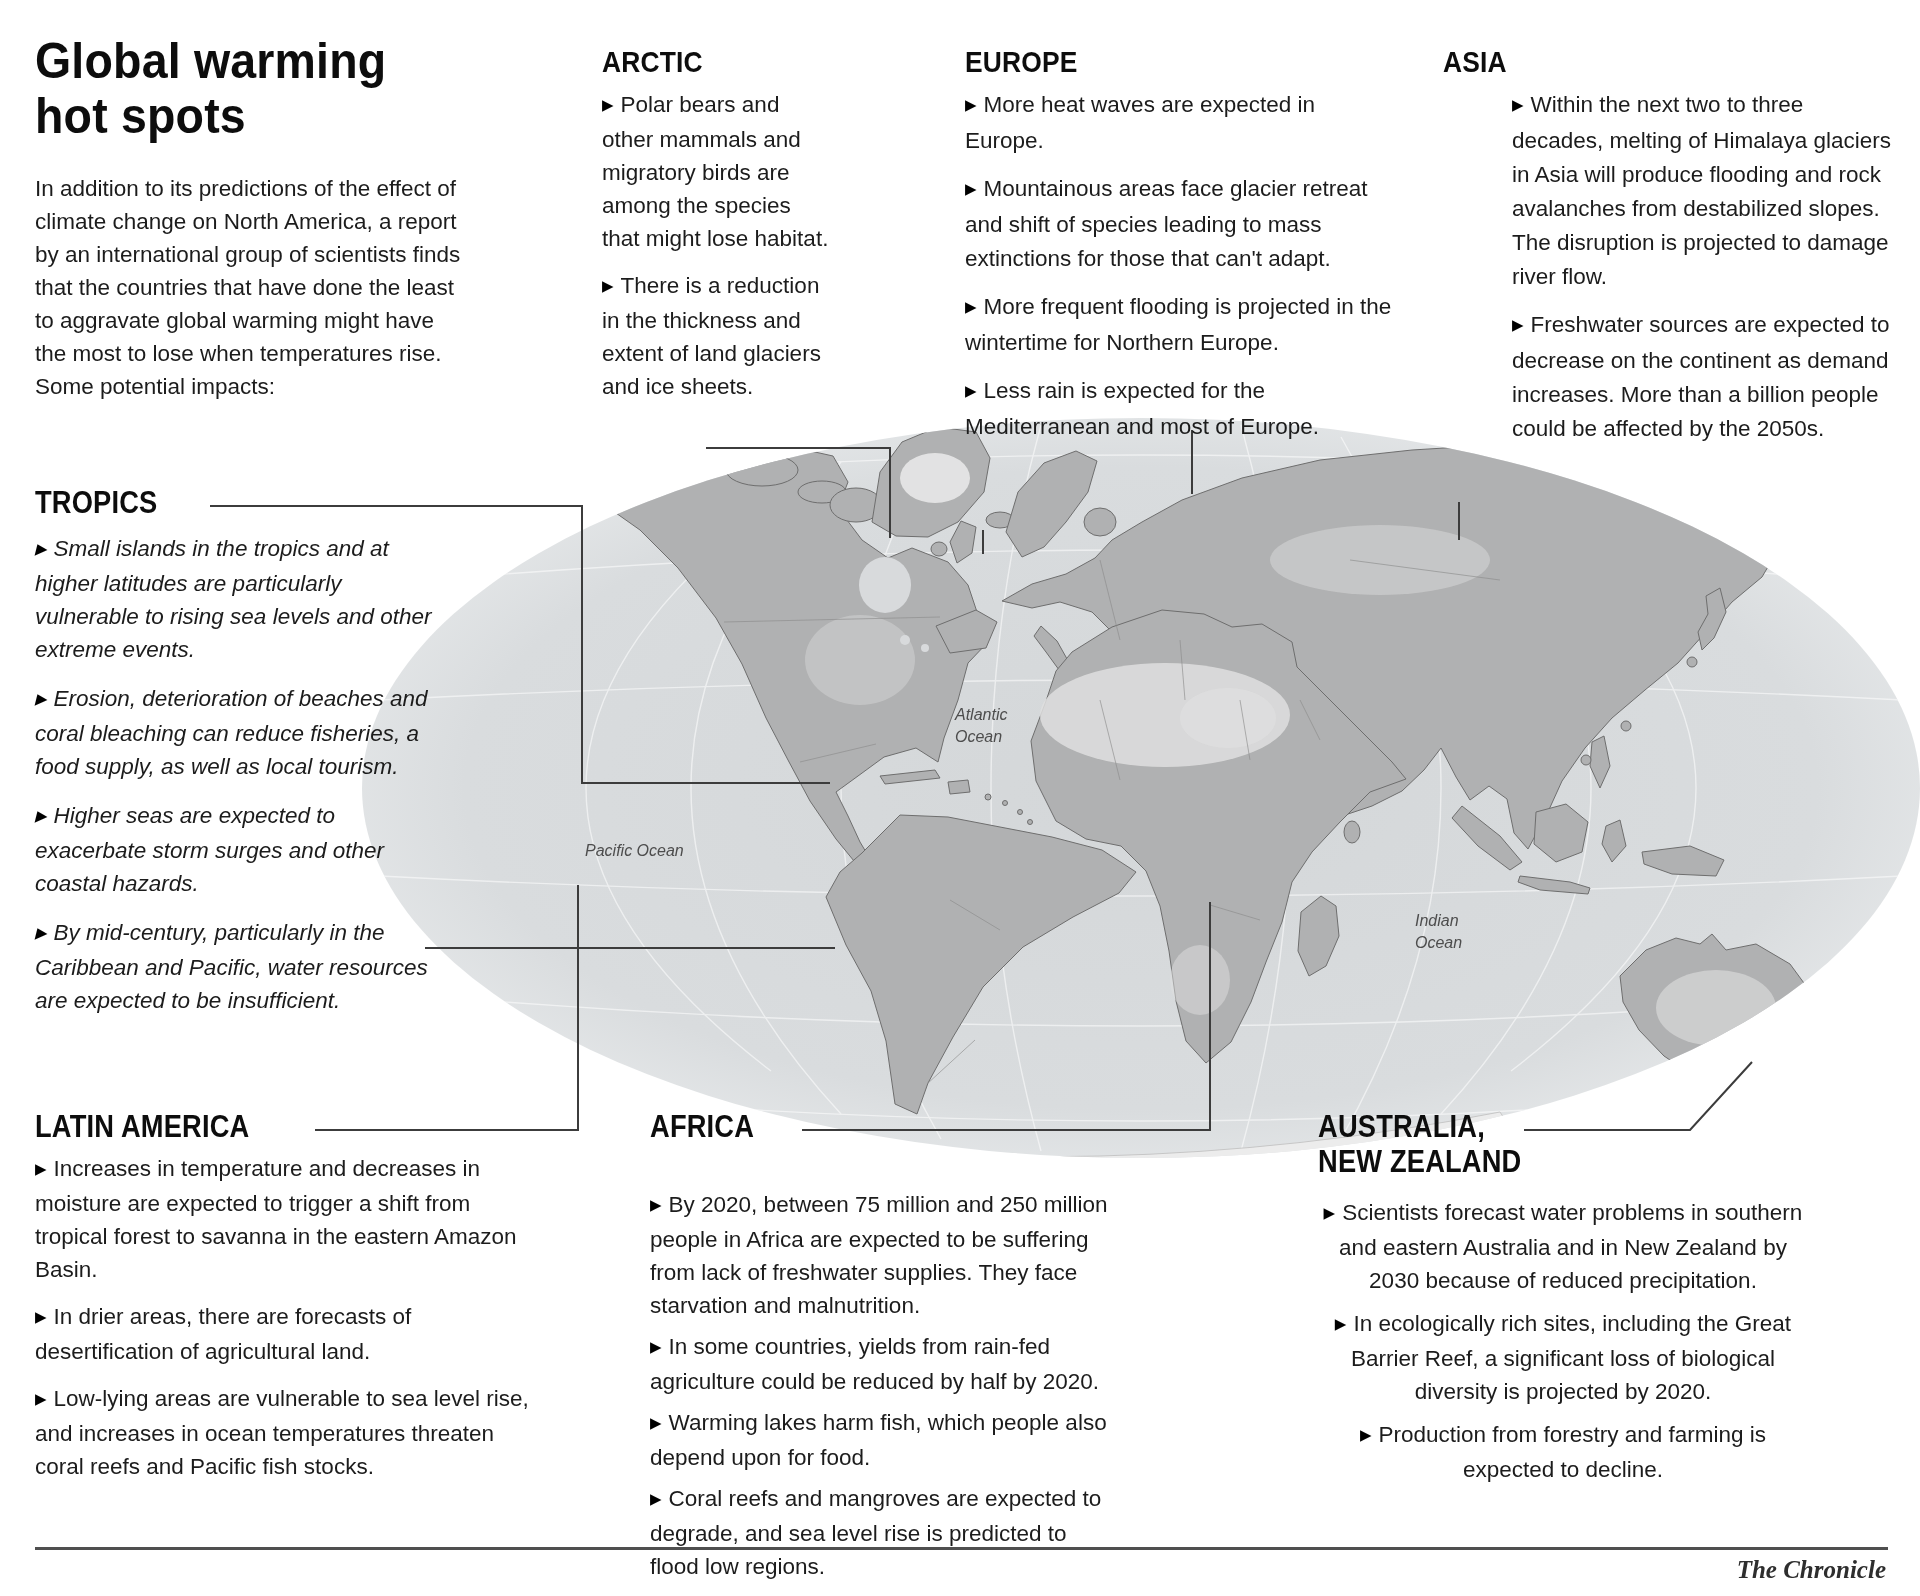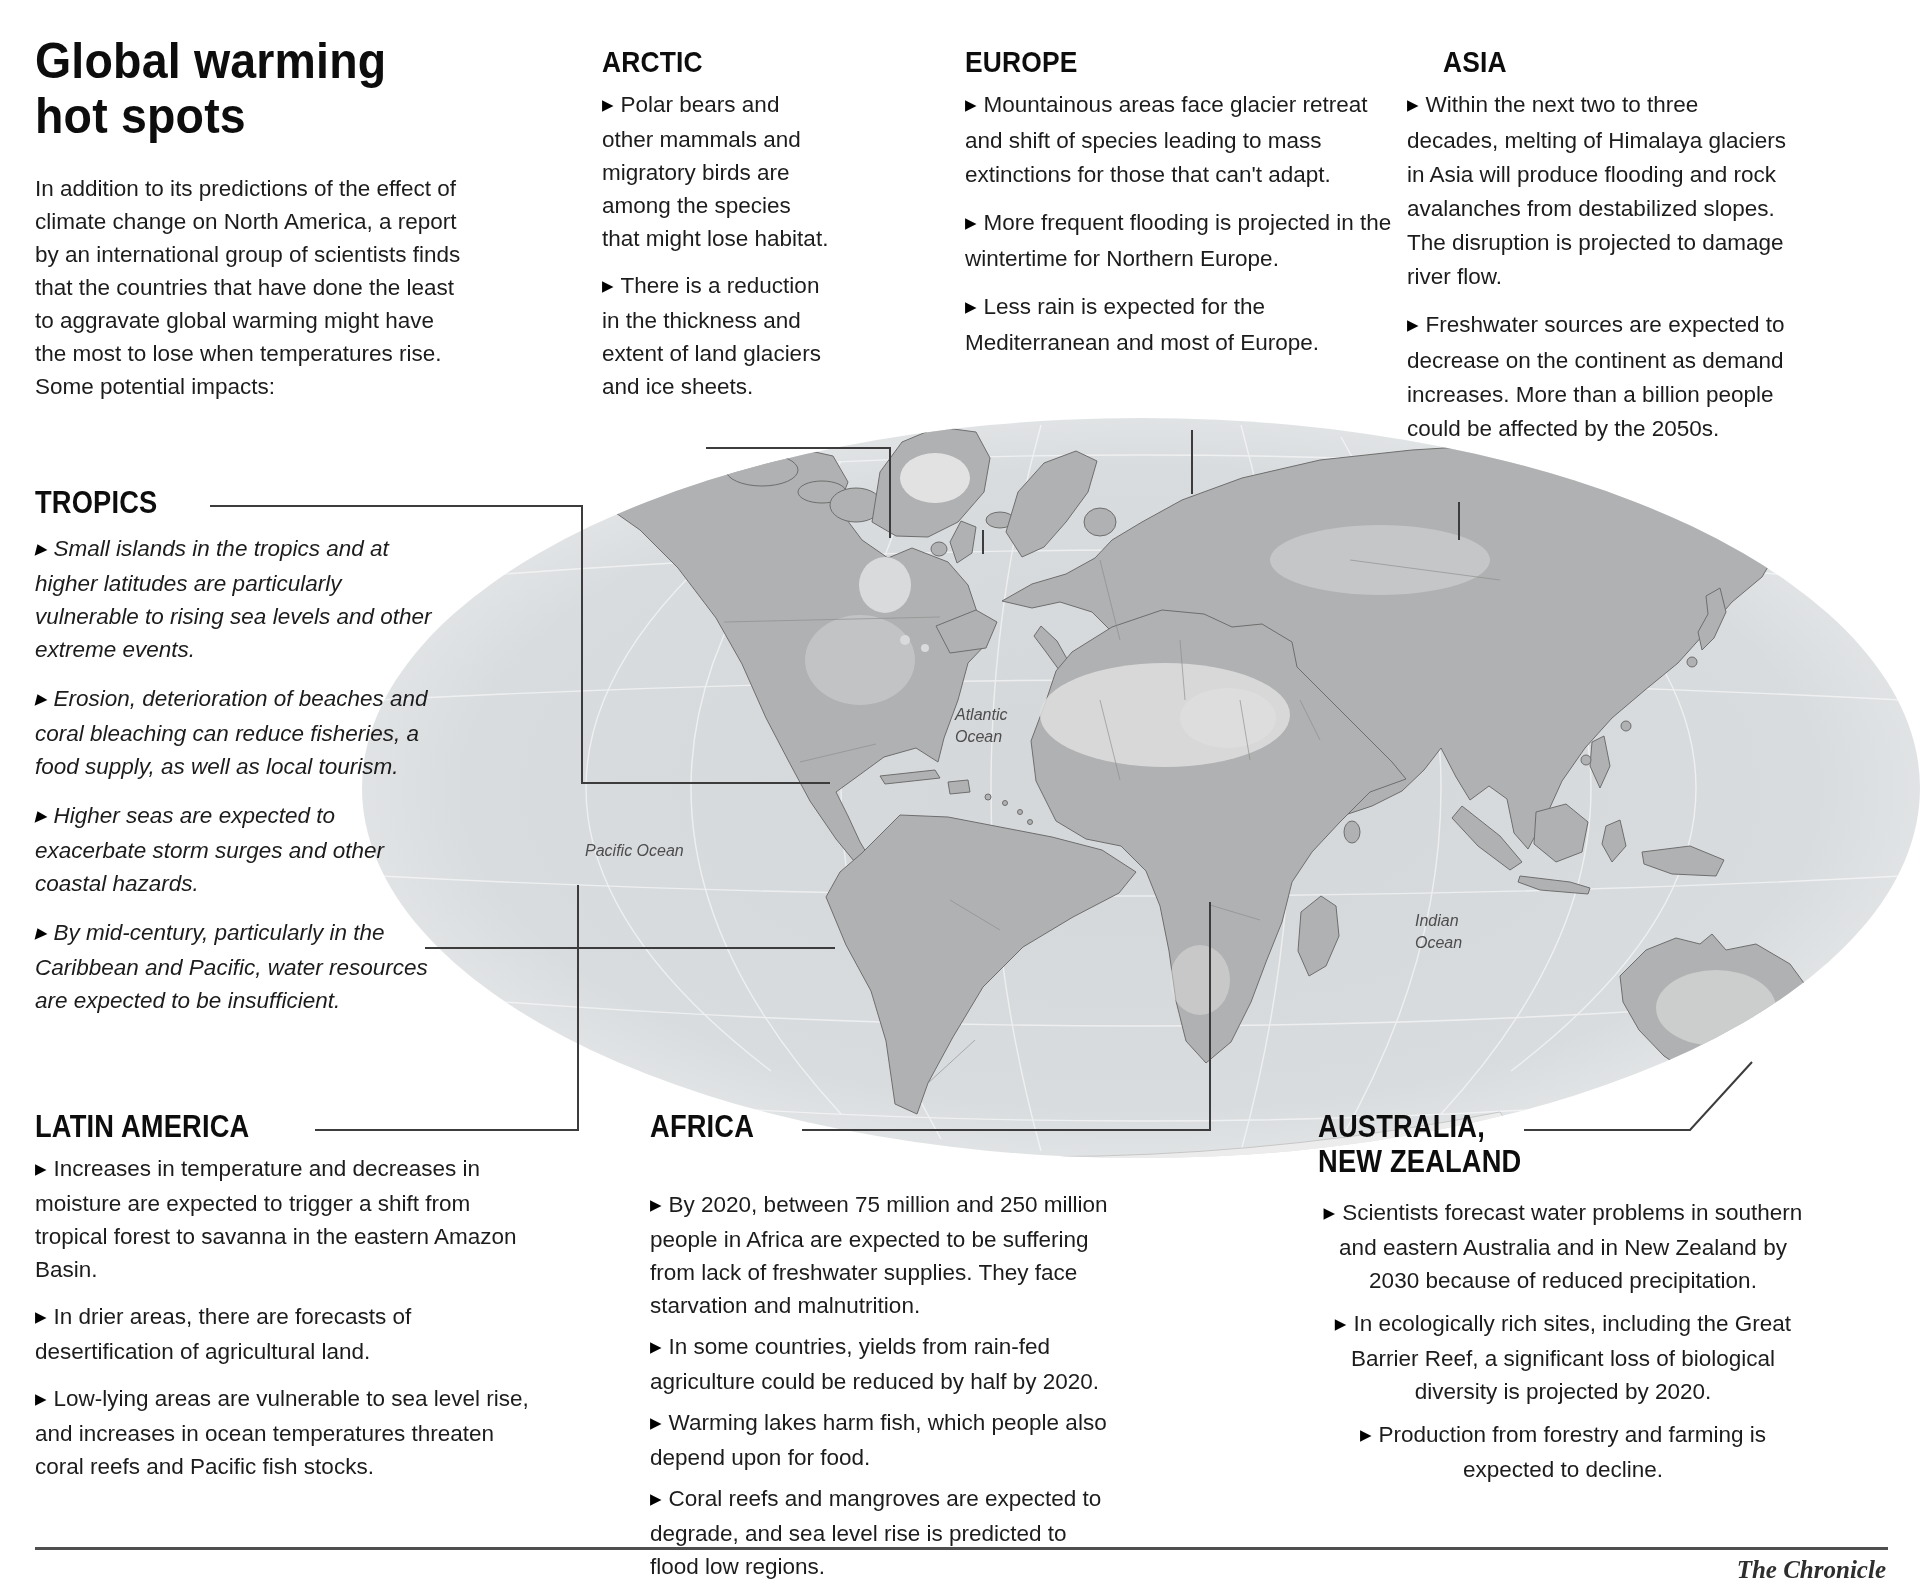--- a/index.html
+++ b/index.html
@@ -187,27 +187,28 @@
 </div>
 
 <div class="col hdr" style="left:602px;top:45px;font-size:30px;">ARCTIC</div>
 <div class="col body-txt" style="left:602px;top:88px;width:228px;">
   <p class="b"><span class="tri">▶</span><span>Polar bears and other mammals and migratory birds are among the species that might lose habitat.</span></p>
   <p class="b"><span class="tri">▶</span><span>There is a reduction in the thickness and extent of land glaciers and ice sheets.</span></p>
 </div>
 
 <div class="col hdr" style="left:965px;top:45px;font-size:30px;">EUROPE</div>
 <div class="col body-txt wide" style="left:965px;top:88px;width:430px;">
+  <p class="b"><span class="tri">▶</span><span>More heat waves are expected in Europe.</span></p>
   <p class="b"><span class="tri">▶</span><span>Mountainous areas face glacier retreat and shift of species leading to mass extinctions for those that can't adapt.</span></p>
   <p class="b"><span class="tri">▶</span><span>More frequent flooding is projected in the wintertime for Northern Europe.</span></p>
   <p class="b"><span class="tri">▶</span><span>Less rain is expected for the Mediterranean and most of Europe.</span></p>
 </div>
 
 <div class="col hdr" style="left:1443px;top:45px;font-size:30px;">ASIA</div>
-<div class="col body-txt wide" style="left:1407px;top:88px;width:388px;">
+<div class="col body-txt wide" style="left:1512px;top:88px;width:388px;">
   <p class="b"><span class="tri">▶</span><span>Within the next two to three decades, melting of Himalaya glaciers in Asia will produce flooding and rock avalanches from destabilized slopes. The disruption is projected to damage river flow.</span></p>
   <p class="b"><span class="tri">▶</span><span>Freshwater sources are expected to decrease on the continent as demand increases. More than a billion people could be affected by the 2050s.</span></p>
 </div>
 
 <div class="col hdr" style="left:35px;top:1110px;">LATIN AMERICA</div>
 <div class="col body-txt" style="left:35px;top:1152px;width:508px;">
   <p class="b"><span class="tri">▶</span><span>Increases in temperature and decreases in moisture are expected to trigger a shift from tropical forest to savanna in the eastern Amazon Basin.</span></p>
   <p class="b"><span class="tri">▶</span><span>In drier areas, there are forecasts of desertification of agricultural land.</span></p>
   <p class="b"><span class="tri">▶</span><span>Low-lying areas are vulnerable to sea level rise, and increases in ocean temperatures threaten coral reefs and Pacific fish stocks.</span></p>
 </div>

